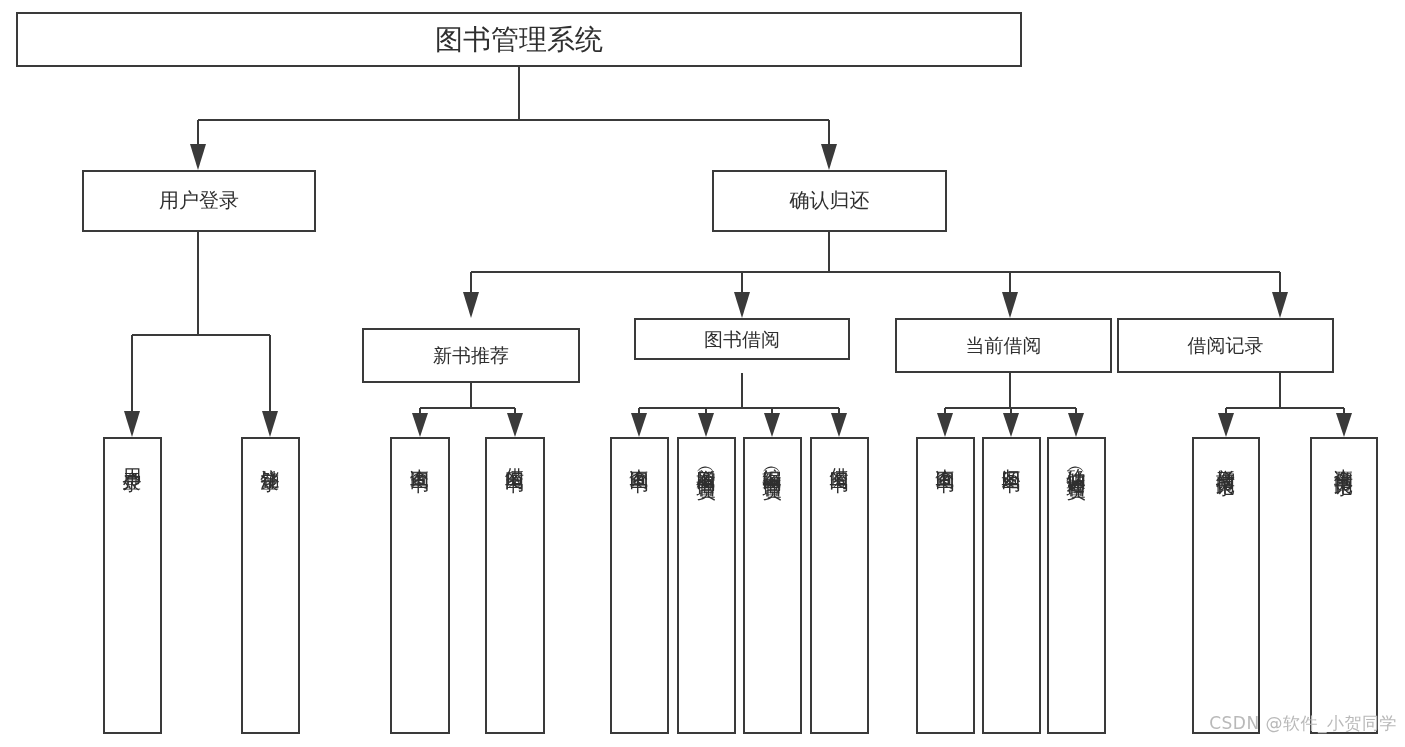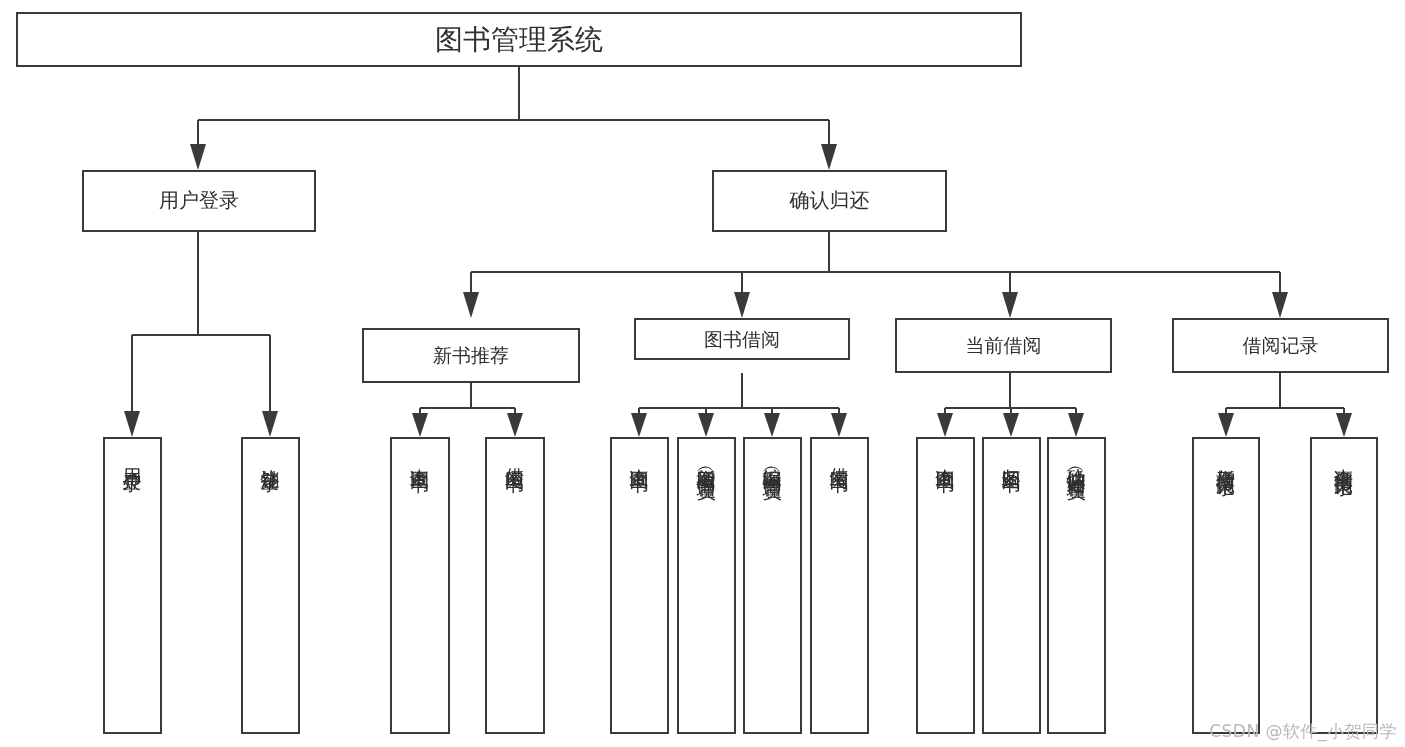--- a/index.html
+++ b/index.html
@@ -72,21 +72,21 @@
     writing-mode: vertical-rl;
     text-orientation: upright;
     letter-spacing: 2px;
     line-height: 1;
     white-space: nowrap;
   }
   
   #watermark {
     position: absolute;
     right: 8px;
-    bottom: 4px;
+    bottom: 12px;
     font-size: 17px;
     color: #b9b9b9;
     letter-spacing: 0.5px;
     white-space: nowrap;
   }
 </style>
 </head>
 <body>
 
 <div id="canvas">
@@ -172,21 +172,21 @@
   </div>
 
   <div class="node level-2" style="left:634px; top:318px; width:216px; height:42px;">
     <span>图书借阅</span>
   </div>
 
   <div class="node level-2" style="left:895px; top:318px; width:217px; height:55px;">
     <span>当前借阅</span>
   </div>
 
-  <div class="node level-2" style="left:1172px; top:318px; width:217px; height:55px;">
+  <div class="node level-2" style="left:1117px; top:318px; width:217px; height:55px;">
     <span>借阅记录</span>
   </div>
 
   <div class="node leaf" style="left:103px; top:437px; width:59px; height:297px;">
     <span class="vtext">用户登录</span>
   </div>
 
   <div class="node leaf" style="left:241px; top:437px; width:59px; height:297px;">
     <span class="vtext">注销登录</span>
   </div>

